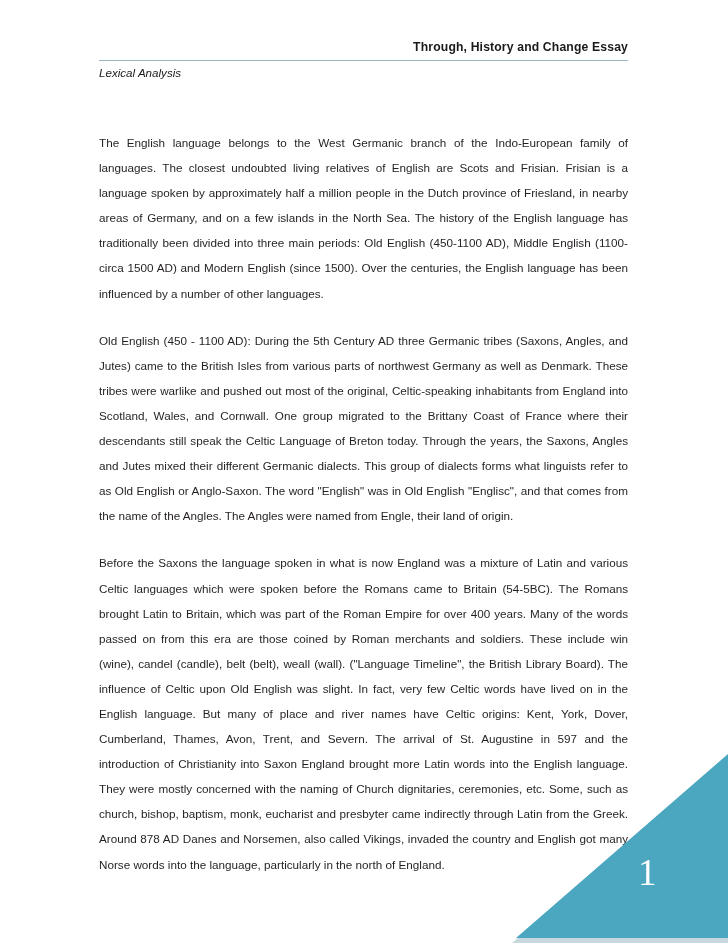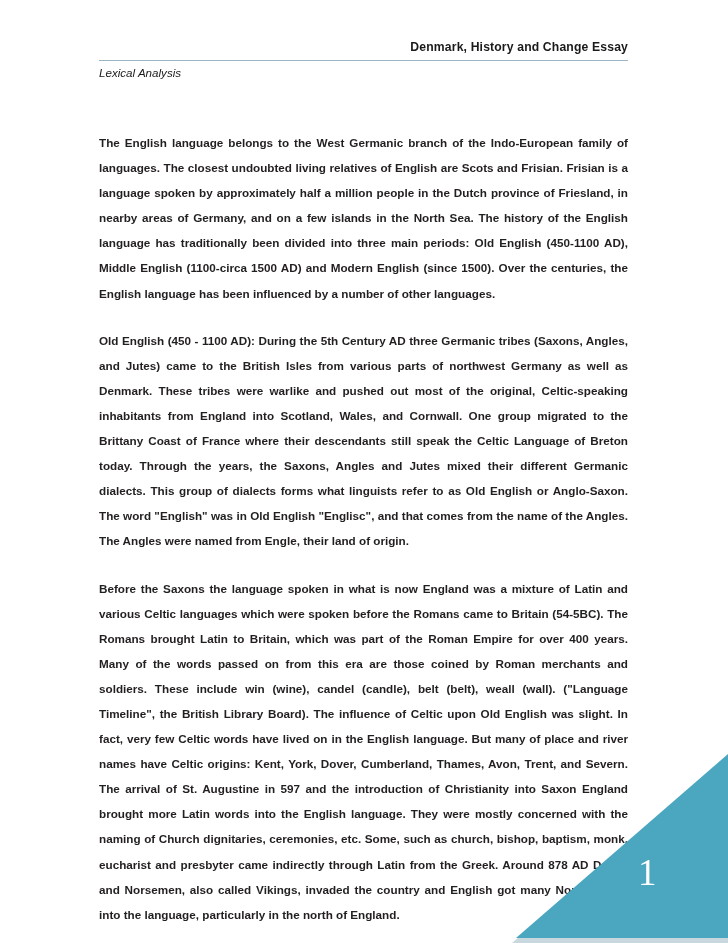--- a/index.html
+++ b/index.html
@@ -66,21 +66,20 @@
   }
 
   .doc-body p {
     margin: 0 0 22px 0;
     font-size: 11.7px;
     line-height: 25.1px;
     text-align: justify;
     text-justify: inter-word;
     color: #231f20;
     hyphens: none;
-    font-weight: bold;
   }
 
   .doc-body p:last-child {
     margin-bottom: 0;
   }
 
   
   .corner-deco {
     position: absolute;
     left: 498px;
@@ -106,21 +105,21 @@
     font-family: "Liberation Serif", serif;
     font-weight: normal;
   }
 </style>
 </head>
 <body>
 
 <div class="page">
 
   <div class="doc-header">
-    <div class="doc-title">Denmark, History and Change Essay</div>
+    <div class="doc-title">Through, History and Change Essay</div>
     <div class="header-rule"></div>
     <div class="doc-subtitle">Lexical Analysis</div>
   </div>
 
   <div class="doc-body">
     <p>The English language belongs to the West Germanic branch of the Indo-European family of languages. The closest undoubted living relatives of English are Scots and Frisian. Frisian is a language spoken by approximately half a million people in the Dutch province of Friesland, in nearby areas of Germany, and on a few islands in the North Sea. The history of the English language has traditionally been divided into three main periods: Old English (450-1100 AD), Middle English (1100-circa 1500 AD) and Modern English (since 1500). Over the centuries, the English language has been influenced by a number of other languages.</p>
     <p>Old English (450 - 1100 AD): During the 5th Century AD three Germanic tribes (Saxons, Angles, and Jutes) came to the British Isles from various parts of northwest Germany as well as Denmark. These tribes were warlike and pushed out most of the original, Celtic-speaking inhabitants from England into Scotland, Wales, and Cornwall. One group migrated to the Brittany Coast of France where their descendants still speak the Celtic Language of Breton today. Through the years, the Saxons, Angles and Jutes mixed their different Germanic dialects. This group of dialects forms what linguists refer to as Old English or Anglo-Saxon. The word "English" was in Old English "Englisc", and that comes from the name of the Angles. The Angles were named from Engle, their land of origin.</p>
     <p>Before the Saxons the language spoken in what is now England was a mixture of Latin and various Celtic languages which were spoken before the Romans came to Britain (54-5BC). The Romans brought Latin to Britain, which was part of the Roman Empire for over 400 years. Many of the words passed on from this era are those coined by Roman merchants and soldiers. These include win (wine), candel (candle), belt (belt), weall (wall). ("Language Timeline", the British Library Board). The influence of Celtic upon Old English was slight. In fact, very few Celtic words have lived on in the English language. But many of place and river names have Celtic origins: Kent, York, Dover, Cumberland, Thames, Avon, Trent, and Severn. The arrival of St. Augustine in 597 and the introduction of Christianity into Saxon England brought more Latin words into the English language. They were mostly concerned with the naming of Church dignitaries, ceremonies, etc. Some, such as church, bishop, baptism, monk, eucharist and presbyter came indirectly through Latin from the Greek. Around 878 AD Danes and Norsemen, also called Vikings, invaded the country and English got many Norse words into the language, particularly in the north of England.</p>
   </div>
 

